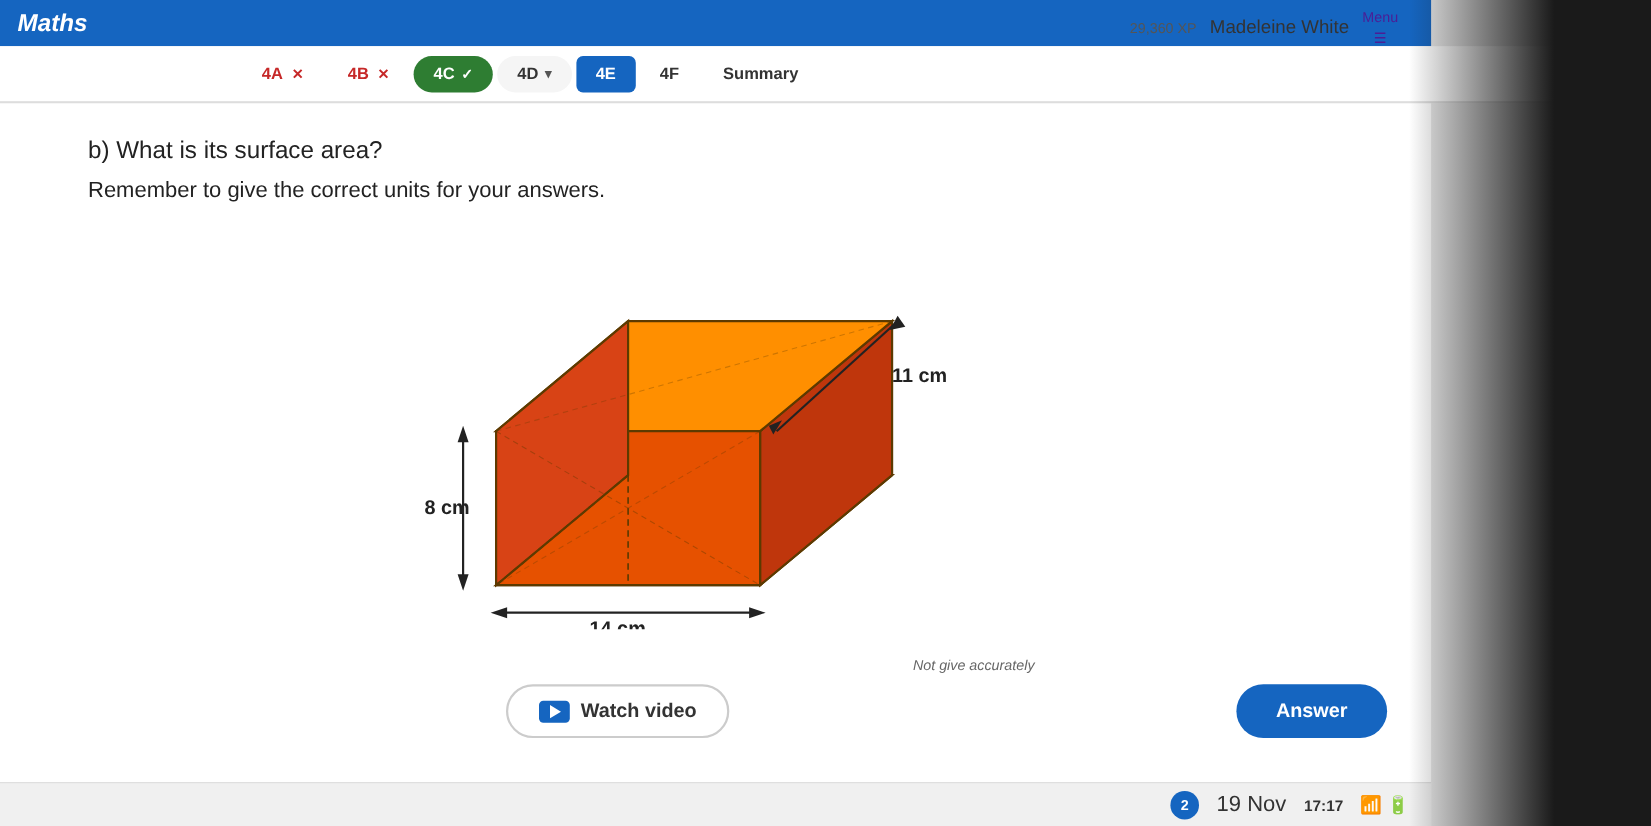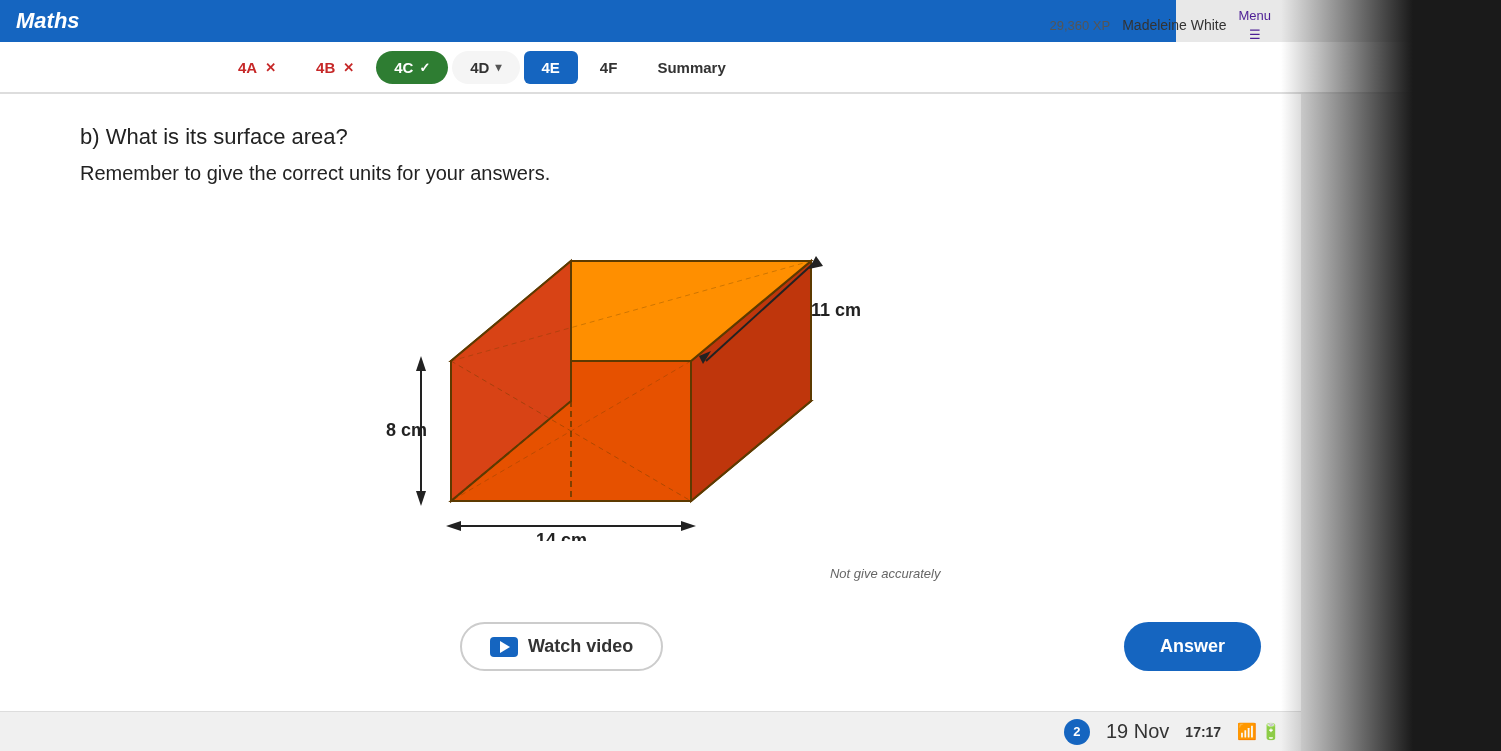--- a/index.html
+++ b/index.html
@@ -21,21 +21,21 @@
       height: 751px;
       background: linear-gradient(to right, transparent, #1a1a1a 60%);
       z-index: 10;
     }
 
     
     .top-bar {
       position: absolute;
       top: 0;
       left: 0;
-      width: 1176px;
+      width: 1301px;
       height: 42px;
       background: #1565c0;
       display: flex;
       align-items: center;
       padding: 0 16px;
     }
 
     .top-bar-title {
       color: white;
       font-size: 22px;
@@ -55,21 +55,21 @@
       font-size: 13px;
     }
 
     .xp-badge {
       color: #555;
       font-size: 13px;
     }
 
     .user-name {
       color: #333;
-      font-size: 14px;
+      font-size: 17px;
       text-align: center;
     }
 
     .menu-btn {
       color: #4c1d95;
       font-size: 13px;
       cursor: pointer;
       display: flex;
       align-items: center;
       gap: 4px;
@@ -171,21 +171,21 @@
 
     .question-text {
       font-size: 22px;
       color: #222;
       margin-bottom: 12px;
     }
 
     .instruction-text {
       font-size: 20px;
       color: #222;
-      margin-bottom: 16px;
+      margin-bottom: 47px;
     }
 
     
     .diagram-area {
       display: flex;
       justify-content: center;
       position: relative;
       margin-top: 10px;
     }
 

